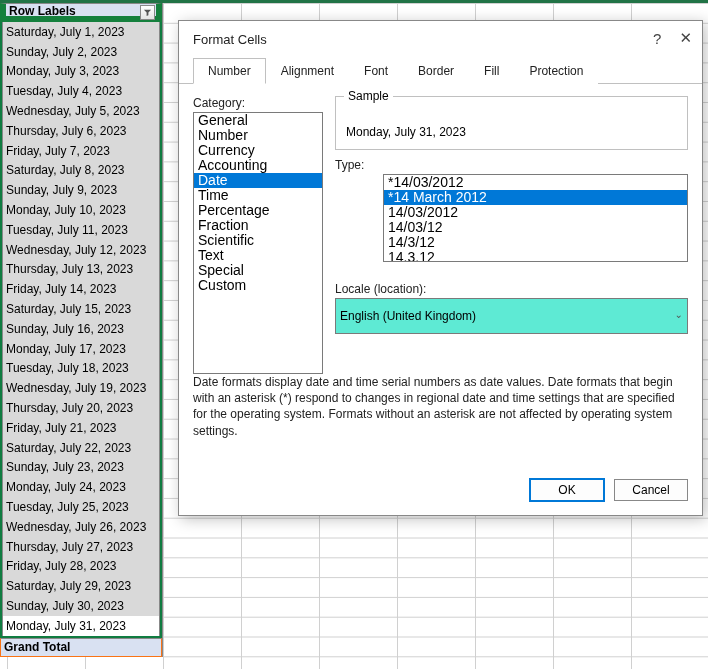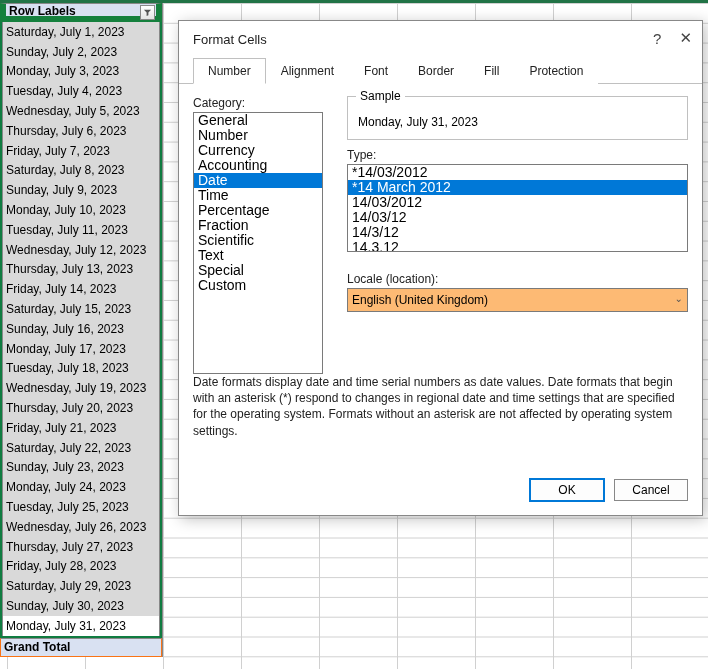--- a/index.html
+++ b/index.html
@@ -118,21 +118,21 @@
     cursor:pointer;
   }
   .tab.active {
     border-color: #c0c0c0;
     border-bottom: 1px solid #fff;
   }
 
   .body {
     padding: 12px 14px 10px 14px;
   }
-  .row1 { display:flex; gap:24px; }
+  .row1 { display:flex; gap:12px; }
   .cat-col { width:130px; }
   .label { margin-bottom:2px; color:#222; }
   .listbox {
     border:1px solid #7a7a7a;
     height: 262px;
     overflow-y:auto;
     background:#fff;
     position:relative;
   }
   .listbox::-webkit-scrollbar { width:16px; }
@@ -144,41 +144,42 @@
     font-size:14px;
     cursor:pointer;
   }
   .list-item.selected {
     background:#0078d7; color:#fff;
   }
 
   .right-col { flex:1; }
   .sample-box {
     border:1px solid #c0c0c0;
-    padding: 18px 10px 10px 10px;
+    padding: 28px 10px 10px 10px;
     margin-bottom: 8px;
     position:relative;
   }
   .sample-label {
     position:absolute; top:-8px; left:8px;
     background:#fff; padding:0 4px;
     font-size:12px;
   }
   .type-list {
     border:1px solid #7a7a7a;
     height: 88px;
     overflow-y:scroll;
     background:#fff;
+    margin-left:48px;
   }
   .select {
     width:100%;
     border:1px solid #7a7a7a;
-    padding:4px 4px;
+    padding:10px 4px;
     font-size:12px;
-    background:#fdba74;
+    background:#5eead4;
     display:flex; align-items:flex-start; justify-content:space-between;
   }
   .select .chev { font-size:10px; color:#555; }
 
   .explain {
     line-height: 1.35;
     color:#222;
   }
 
   .buttons {

